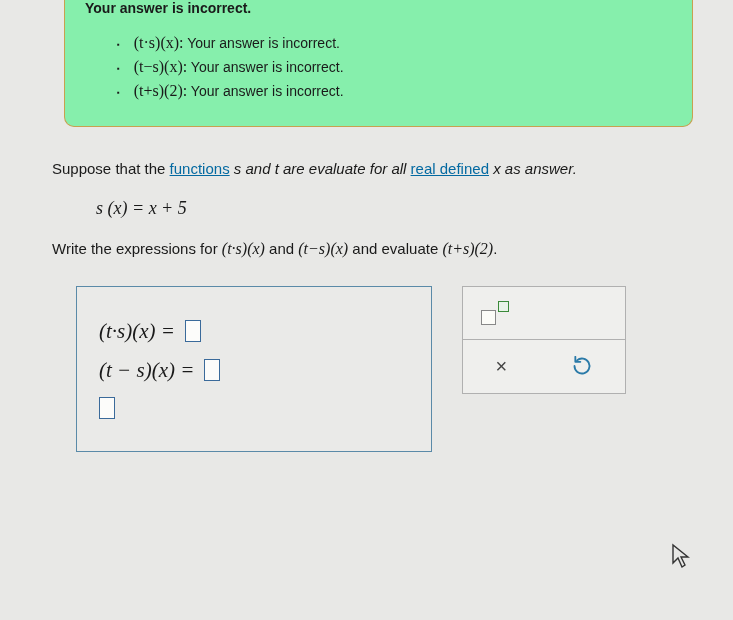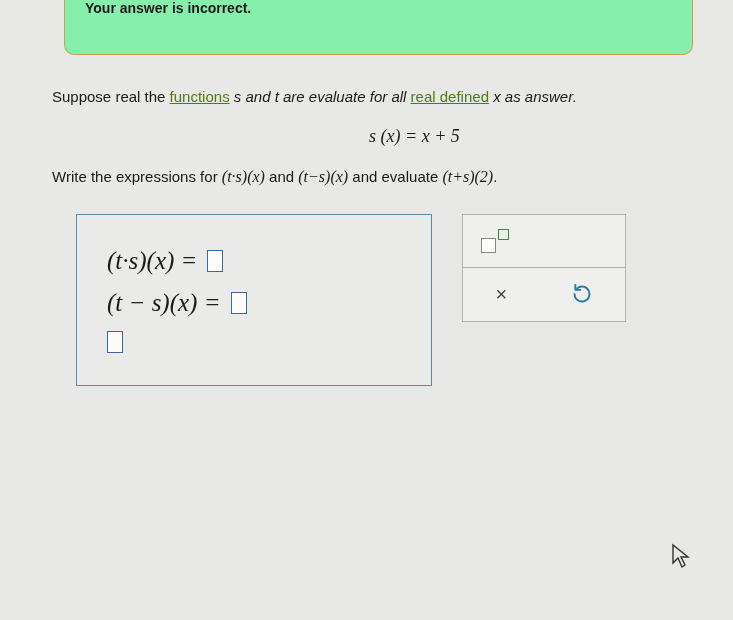--- a/index.html
+++ b/index.html
@@ -42,46 +42,45 @@
     }
     .math-inline {
       font-family: 'Times New Roman', serif;
       font-size: 16px;
     }
     .problem-text {
       margin: 30px 52px 0 52px;
       line-height: 1.6;
     }
     .link {
-      color: #4d7c0f;
+      color: #0369a1;
       text-decoration: underline;
     }
     .equations {
       margin: 14px 0 14px 96px;
       font-family: 'Times New Roman', serif;
       font-size: 18px;
       line-height: 1.5;
-      text-align: center;
     }
     .answer-area {
       display: flex;
       gap: 30px;
       margin: 24px 0 0 76px;
       align-items: flex-start;
     }
     .answer-box {
       border: 1px solid #5a8aa8;
       width: 356px;
       padding: 18px 22px 18px 22px;
       background: #eaeae8;
     }
     .answer-row {
       font-family: 'Times New Roman', serif;
-      font-size: 25px;
-      margin: 14px 8px;
+      font-size: 21px;
+      margin: 14px 0;
       display: flex;
       align-items: center;
       gap: 10px;
     }
     .input-slot {
       display: inline-block;
       width: 16px;
       height: 22px;
       border: 1px solid #3a6a9a;
       background: #fcfcfa;
@@ -139,24 +138,38 @@
       right: 42px;
       bottom: 48px;
     }
     .italic { font-style: italic; }
   </style>
 </head>
 <body>
 
 <div class="feedback-box">
   <div class="feedback-title">Your answer is incorrect.</div>
+  <ul class="feedback-list">
+    <li>
+      <span class="math-inline">(t·s)(x):</span>
+      <span>Your answer is incorrect.</span>
+    </li>
+    <li>
+      <span class="math-inline">(t−s)(x):</span>
+      <span>Your answer is incorrect.</span>
+    </li>
+    <li>
+      <span class="math-inline">(t+s)(2):</span>
+      <span>Your answer is incorrect.</span>
+    </li>
+  </ul>
 </div>
 
 <div class="problem-text">
-  <span>Suppose real the </span><span class="link">functions</span><span class="italic"> s and t are evaluate for all </span><span class="link">real defined</span><span class="italic"> x as answer.</span>
+  <span>Suppose that the </span><span class="link">functions</span><span class="italic"> s and t are evaluate for all </span><span class="link">real defined</span><span class="italic"> x as answer.</span>
 </div>
 
 <div class="equations">
   <div class="italic">s (x) = x + 5</div>
 </div>
 
 <div class="problem-text" style="margin-top:0">
   <span>Write the expressions for </span><span class="math-inline italic">(t·s)(x)</span><span> and </span><span class="math-inline italic">(t−s)(x)</span><span> and evaluate </span><span class="math-inline italic">(t+s)(2)</span><span>.</span>
 </div>
 

